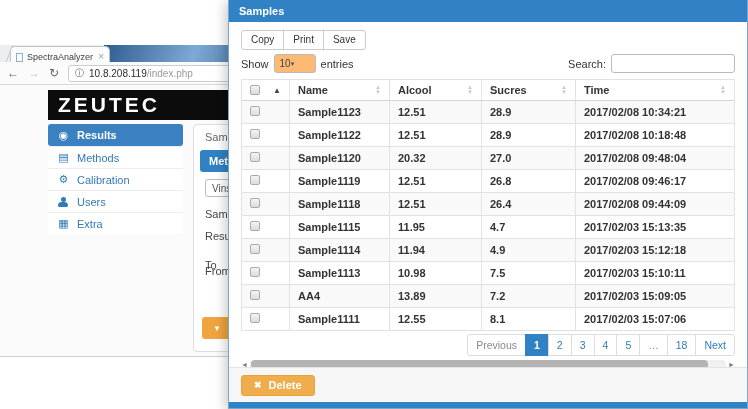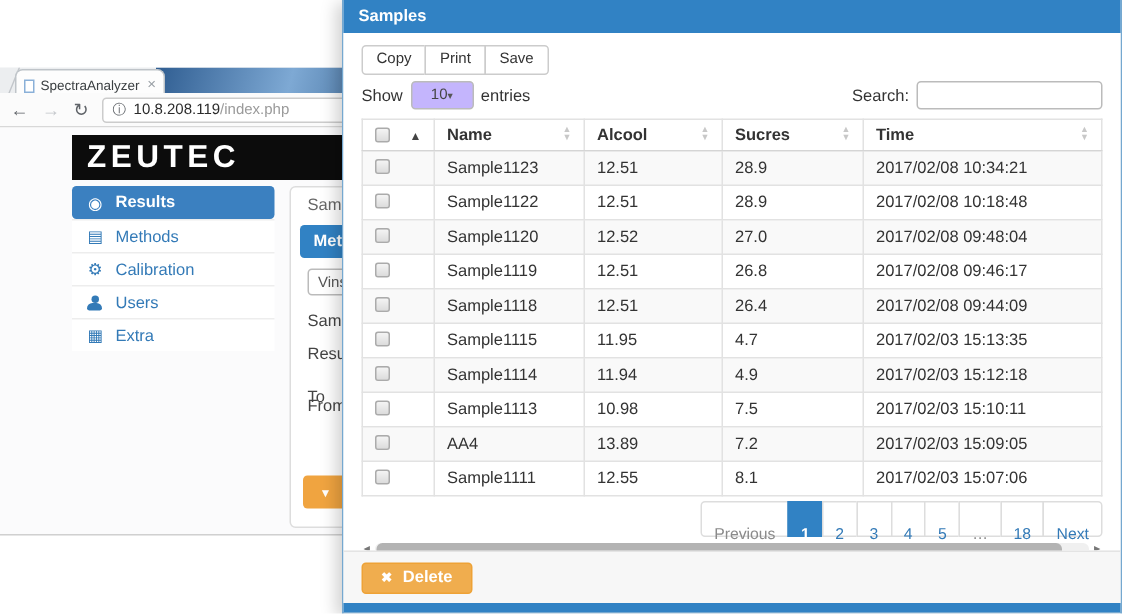--- a/index.html
+++ b/index.html
@@ -58,38 +58,38 @@
   .m-head{height:22px;background:var(--accent);color:#fff;font-size:11px;font-weight:bold;
     display:flex;align-items:center;padding:0 10px;flex:none}
   .m-body{flex:1;background:#fff;padding:8px 12px 0;overflow:hidden}
   .toolbar-row{display:flex;justify-content:flex-start;height:20px}
   .dt-btn{font-size:10px;color:#333;background:#fff;border:1px solid #ccc;padding:0 9px;height:20px;
     line-height:18px;margin-left:-1px}
   .dt-btn:first-child{border-radius:3px 0 0 3px;margin-left:0}
   .dt-btn:last-child{border-radius:0 3px 3px 0}
   .controls-row{display:flex;align-items:center;margin-top:3px;height:21px;font-size:11px;color:#333}
   .len-select{width:42px;height:19px;border:1px solid #bbb;border-radius:3px;margin:0 5px;
-    display:flex;align-items:center;justify-content:center;padding:0 5px;font-size:10px;color:#444;background:#c4b5fd}
+    display:flex;align-items:center;justify-content:flex-start;padding:0 5px;font-size:10px;color:#444;background:#fdba74}
   .len-select .caret{font-size:7px;color:#555}
   .spacer{flex:1}
   .search-input{width:124px;height:19px;border:1px solid #bbb;border-radius:3px;margin-left:5px;background:#fff;
     font-size:10px;padding:0 4px;font-family:inherit}
   table.dt{margin-top:5px;width:100%;border-collapse:collapse;font-size:11px;color:#333;border:1px solid #ddd}
-  table.dt th,table.dt td{border:1px solid #e2e2e2;padding:0 8px;height:23px;text-align:left;font-weight:normal}
+  table.dt th,table.dt td{border:1px solid #e2e2e2;padding:0 8px;height:23px;text-align:left;font-weight:bold}
   table.dt thead th{font-weight:bold;height:21px;border-bottom:1px solid #d5d5d5}
   table.dt tr.odd{background:#f9f9f9}
   .c0{width:48px}.c1{width:100px}.c2{width:92px}.c3{width:94px}
   .th-inner{display:flex;align-items:center;justify-content:space-between}
   .sortboth{display:inline-flex;flex-direction:column;font-size:6px;line-height:5px;color:#c8c8c8}
   .sortasc{font-size:8px;color:#444}
   .cb{width:10px;height:10px;border:1px solid #ababab;border-radius:2px;
     background:linear-gradient(#f4f4f4,#dcdcdc);display:inline-block;flex:none}
   .pag-row{display:flex;justify-content:flex-end;margin-top:3px}
   .pg{font-size:10.5px;border:1px solid #ddd;background:#fff;color:var(--link);
-    padding:11px 8px;height:22px;line-height:20px;margin-left:-1px}
+    padding:0 8px;height:22px;line-height:20px;margin-left:-1px}
   .pg.first{border-radius:3px 0 0 3px;margin-left:0}
   .pg.last{border-radius:0 3px 3px 0}
   .pg.muted{color:#8a8a8a}
   .pg.active{background:var(--accent);border-color:var(--accent);color:#fff;font-weight:bold}
   .hscroll{display:flex;align-items:center;margin-top:4px;height:9px;gap:2px}
   .hs-arrow{font-size:7px;color:#777;line-height:9px}
   .hs-track{flex:1;height:9px;background:#f0f0f0;border-radius:4px;position:relative}
   .hs-thumb{position:absolute;left:1px;top:0;height:9px;width:96%;background:#b3b3b3;border-radius:4px}
   .m-foot{height:35px;background:#f7f7f7;border-top:1px solid #e4e4e4;display:flex;align-items:center;
     padding:0 12px;flex:none}
@@ -238,21 +238,21 @@
             <tr class="even">
               <td class="c0"><span class="cb"></span></td>
               <td class="c1">Sample1122</td>
               <td class="c2">12.51</td>
               <td class="c3">28.9</td>
               <td class="c4">2017/02/08 10:18:48</td>
             </tr>
             <tr class="odd">
               <td class="c0"><span class="cb"></span></td>
               <td class="c1">Sample1120</td>
-              <td class="c2">12.52</td>
+              <td class="c2">20.32</td>
               <td class="c3">27.0</td>
               <td class="c4">2017/02/08 09:48:04</td>
             </tr>
             <tr class="even">
               <td class="c0"><span class="cb"></span></td>
               <td class="c1">Sample1119</td>
               <td class="c2">12.51</td>
               <td class="c3">26.8</td>
               <td class="c4">2017/02/08 09:46:17</td>
             </tr>

